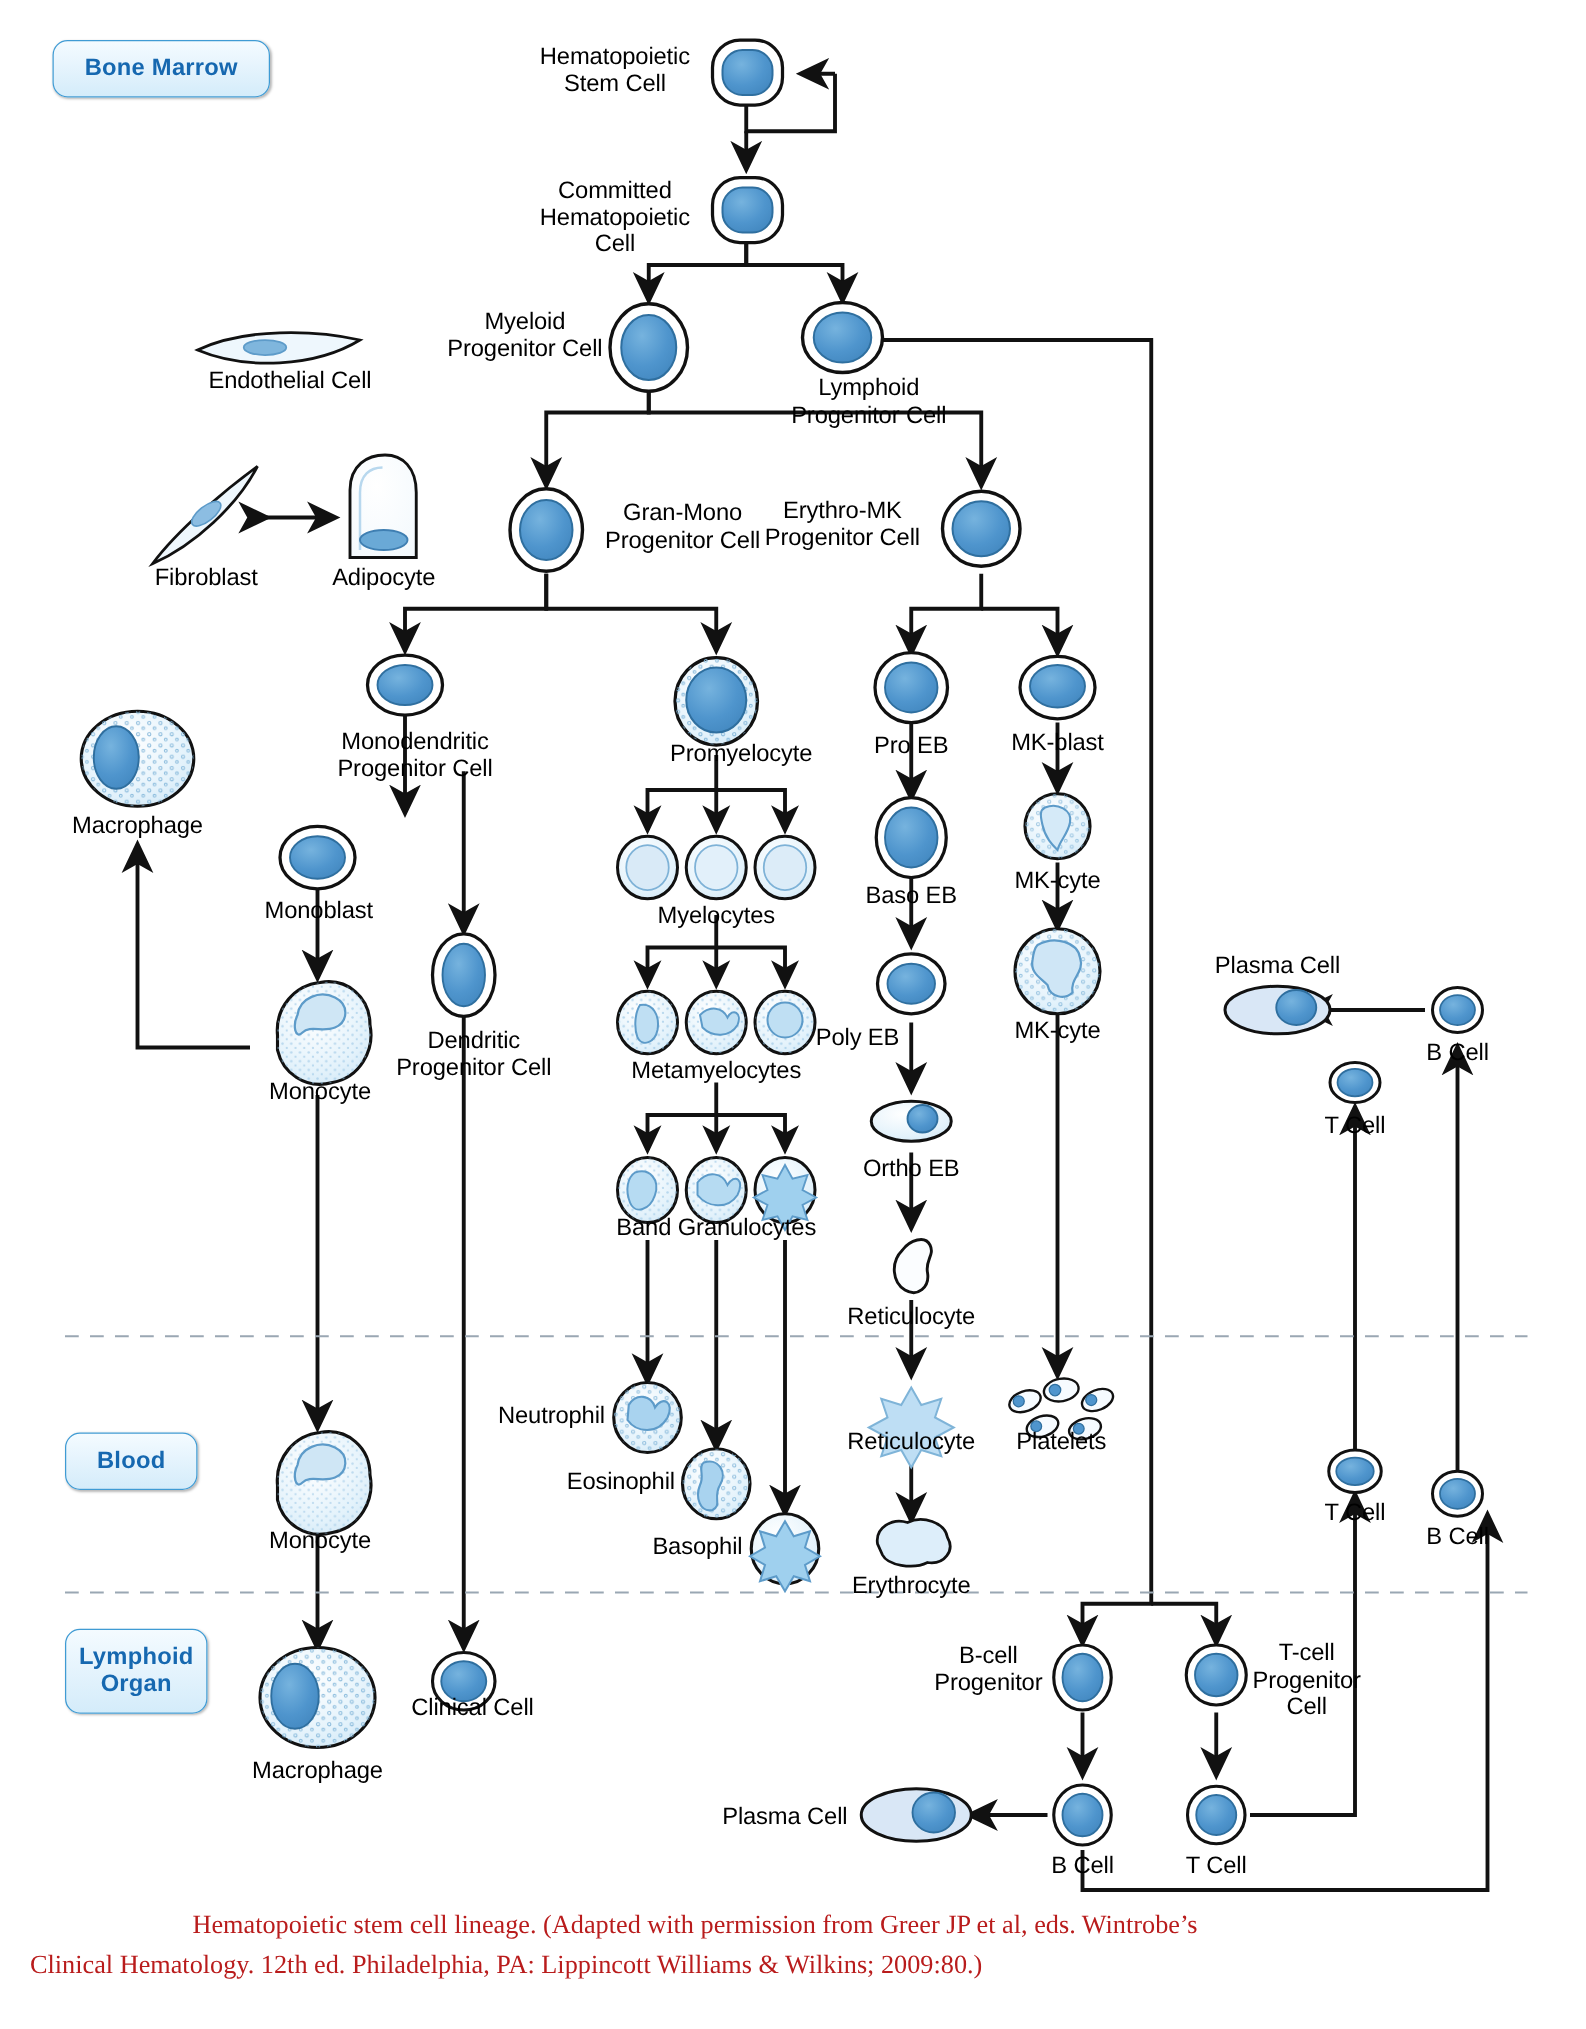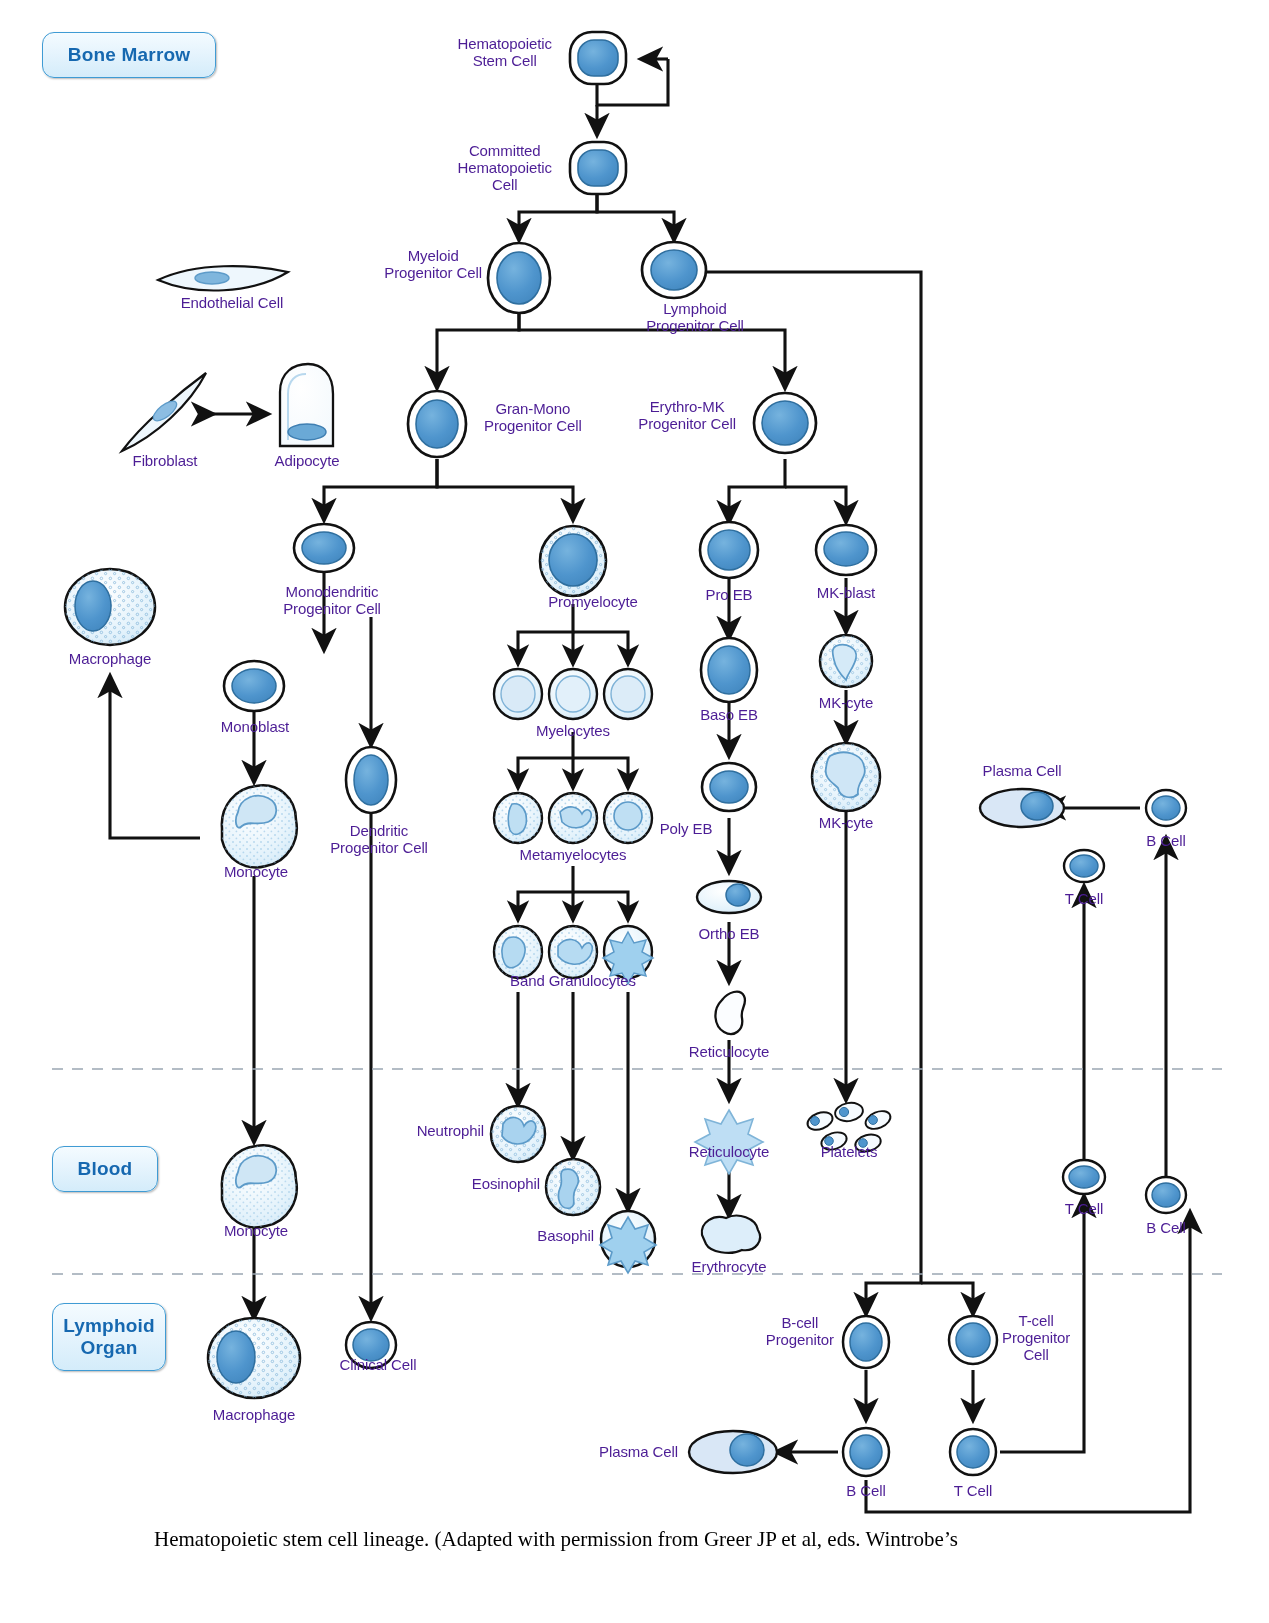--- a/index.html
+++ b/index.html
@@ -17,40 +17,40 @@
     font-weight:bold;
     font-size:19px;
     letter-spacing:.2px;
     display:flex;align-items:center;justify-content:center;
     text-align:center;line-height:1.15;
   }
 
   
   .lbl{
     position:absolute;
-    font-size:15px;
-    color:#4c1d95;
+    font-size:19px;
+    color:#000000;
     line-height:1.14;
     white-space:pre-line;
     letter-spacing:-.1px;
   }
   .lbl.c{text-align:center;transform:translateX(-50%);}
   .lbl.r{text-align:right;transform:translateX(-100%);}
   .lbl.l{text-align:left;}
 
   
   #arrows,#cells{position:absolute;left:0;top:0;width:1269px;height:1623px;}
   #cells{pointer-events:none;}
 
   
   .caption{
     position:absolute;
     font-family:"Liberation Serif", serif;
     font-size:21px;
-    color:#000000;
+    color:#b91c1c;
     line-height:1.5;
     width:1200px;
     left:24px;
   }
   .caption .ln1{display:block;text-indent:130px;}
   .caption .ln2{display:block;}
 </style>
 </head>
 <body>
 
@@ -498,15 +498,16 @@
 Progenitor</div>
   <div class="lbl l" style="left:1002px;top:1312px;text-align:center;">T-cell
 Progenitor
 Cell</div>
   <div class="lbl r" style="left:678px;top:1443px;">Plasma Cell</div>
   <div class="lbl c" style="left:866px;top:1482px;">B Cell</div>
   <div class="lbl c" style="left:973px;top:1482px;">T Cell</div>
 
   <div class="caption" style="top:1524px;">
     <span class="ln1">Hematopoietic stem cell lineage. (Adapted with permission from Greer JP et al, eds. Wintrobe’s</span>
+    <span class="ln2">Clinical Hematology. 12th ed. Philadelphia, PA: Lippincott Williams &amp; Wilkins; 2009:80.)</span>
   </div>
 
 </div>
 
 </body></html>

